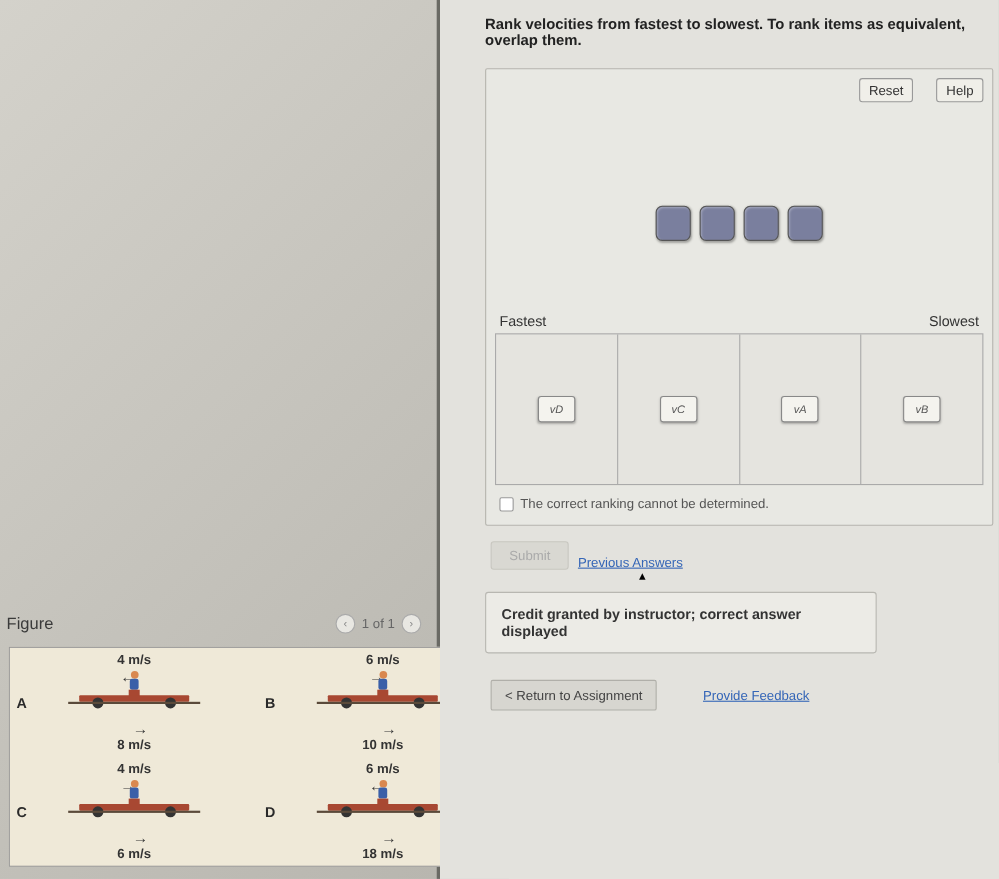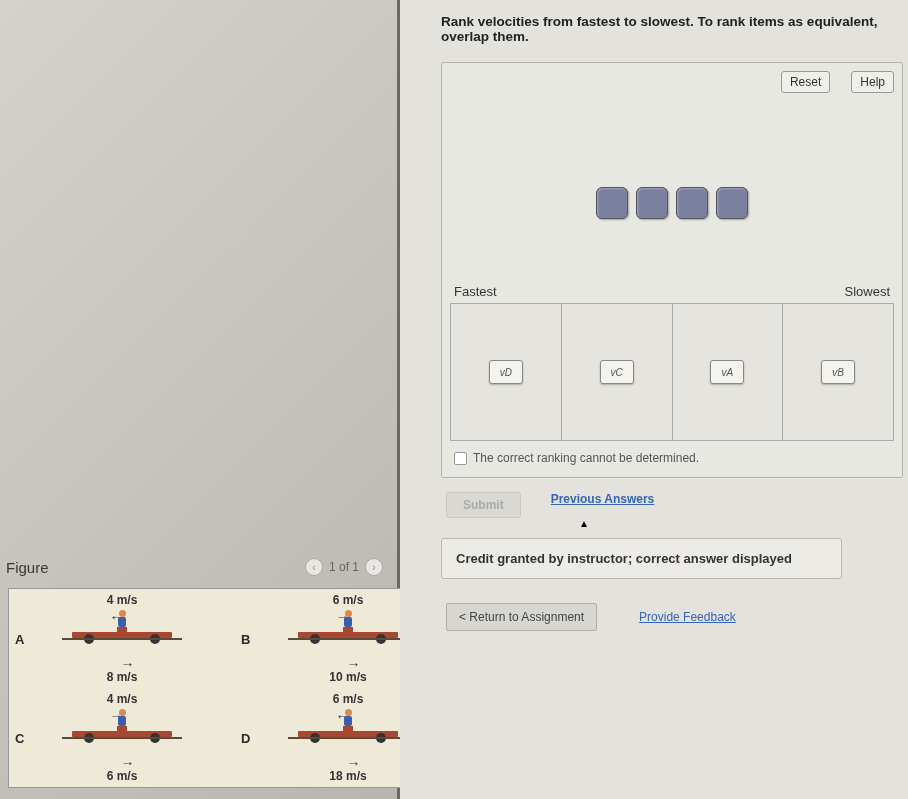--- a/index.html
+++ b/index.html
@@ -176,37 +176,36 @@
 .cannot-row {
   display: flex; align-items: center; gap: 6px;
   padding: 10px 4px 4px 4px;
   font-size: 12px; color: #555;
 }
 .chk {
   width: 13px; height: 13px; border: 1px solid #999;
   background: #fff; border-radius: 2px;
 }
 .actions {
-  margin-top: 14px; display: flex; align-items: flex-start; gap: 30px;
+  margin-top: 14px; display: flex; align-items: flex-end; gap: 8px;
   padding-left: 5px;
-  font-weight: bold;
 }
 .submit-btn {
   background: #d9d8d2; color: #aaa;
   border: 1px solid #c8c7c0; border-radius: 3px;
   padding: 5px 16px; font-size: 12px;
 }
 .link { color: #3566b7; text-decoration: underline; font-size: 12px; cursor:pointer;}
 .credit-box {
   margin-top: 20px;
   border: 1px solid #b8b7b1;
   background: #ecebe6;
   border-radius: 3px;
   padding: 12px 14px;
-  width: 401px;
+  width: 356px;
   font-weight: bold;
   font-size: 13px;
   color: #333;
 }
 .bottom-links {
   margin-top: 24px;
   display: flex; align-items: center; gap: 42px;
   padding-left: 5px;
   text-align: center;
 }

